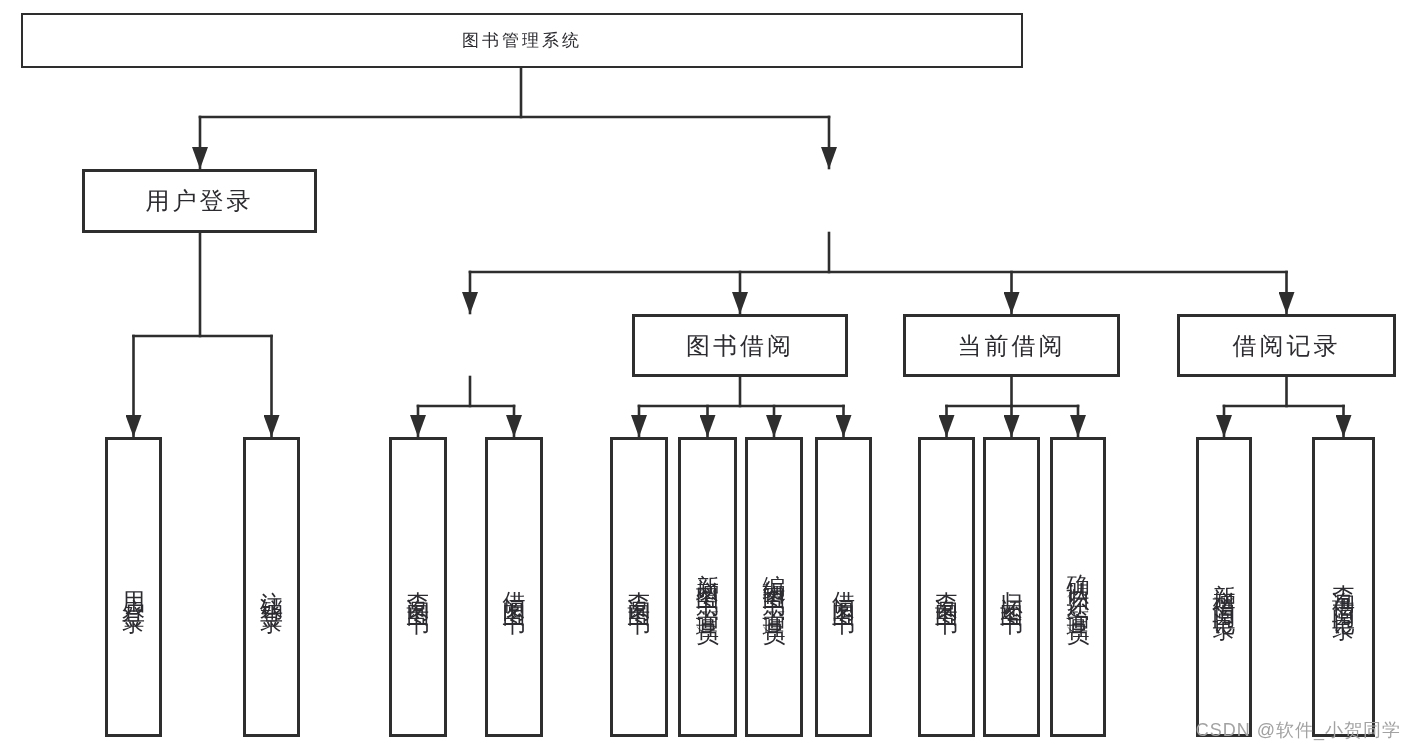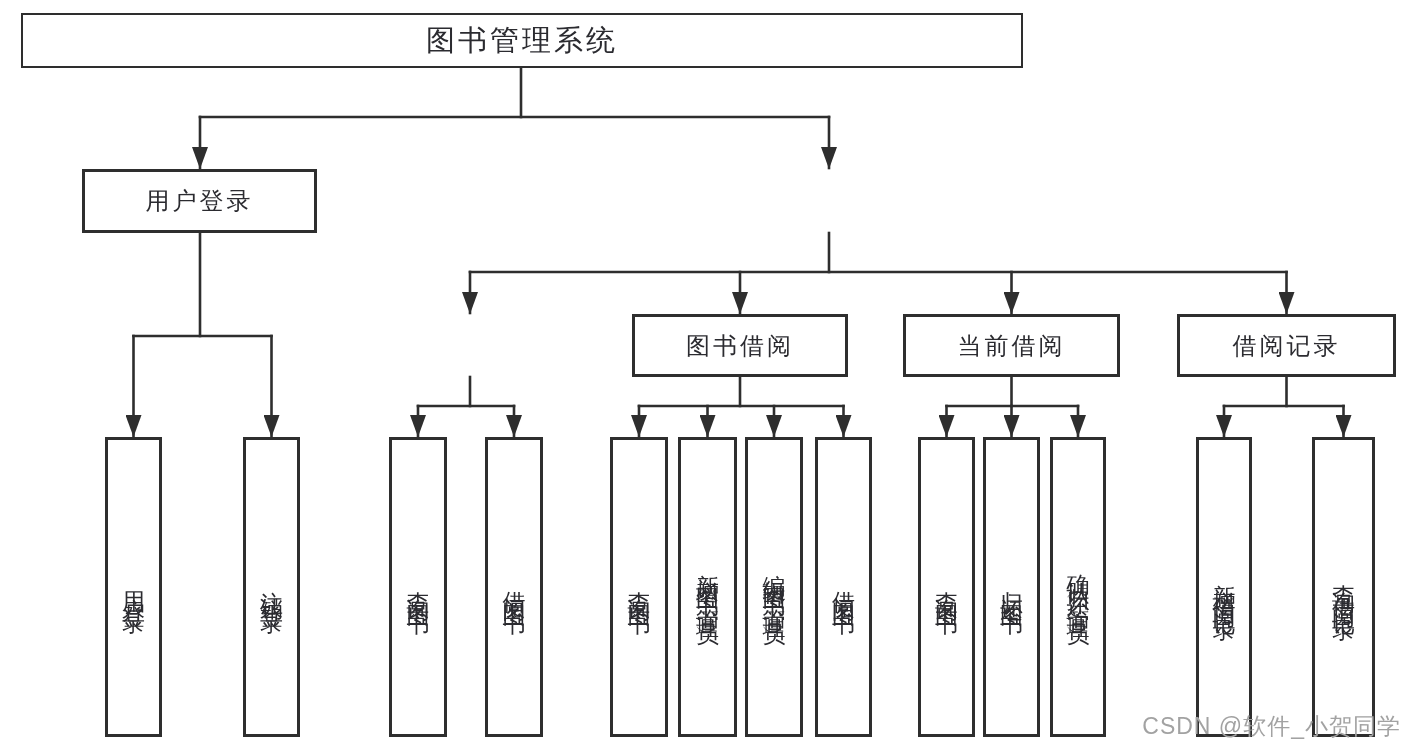--- a/index.html
+++ b/index.html
@@ -22,34 +22,34 @@
     position: absolute;
     box-sizing: border-box;
     border: 3px solid #2e2e2e;
     background: #ffffff;
     display: flex;
     align-items: center;
     justify-content: center;
     text-align: center;
   }
   .node.root { border-width: 2.5px; }
-  .root-label   { font-size: 29px; letter-spacing: 3px; white-space: nowrap; }
+  .root-label   { font-size: 17px; letter-spacing: 3px; white-space: nowrap; }
   .branch-label { font-size: 24px; letter-spacing: 3px; white-space: nowrap; }
   .leaf .leaf-label {
     writing-mode: vertical-rl;
     font-size: 23px;
     letter-spacing: 7px;
     line-height: 1;
     white-space: nowrap;
   }
   .watermark {
     position: absolute;
     right: 4px;
     bottom: 5px;
-    font-size: 23px;
+    font-size: 18px;
     letter-spacing: 1px;
     color: #a2a2a2;
     white-space: nowrap;
     z-index: 5;
   }
 </style>
 </head>
 <body>
 
 <div class="stage">

